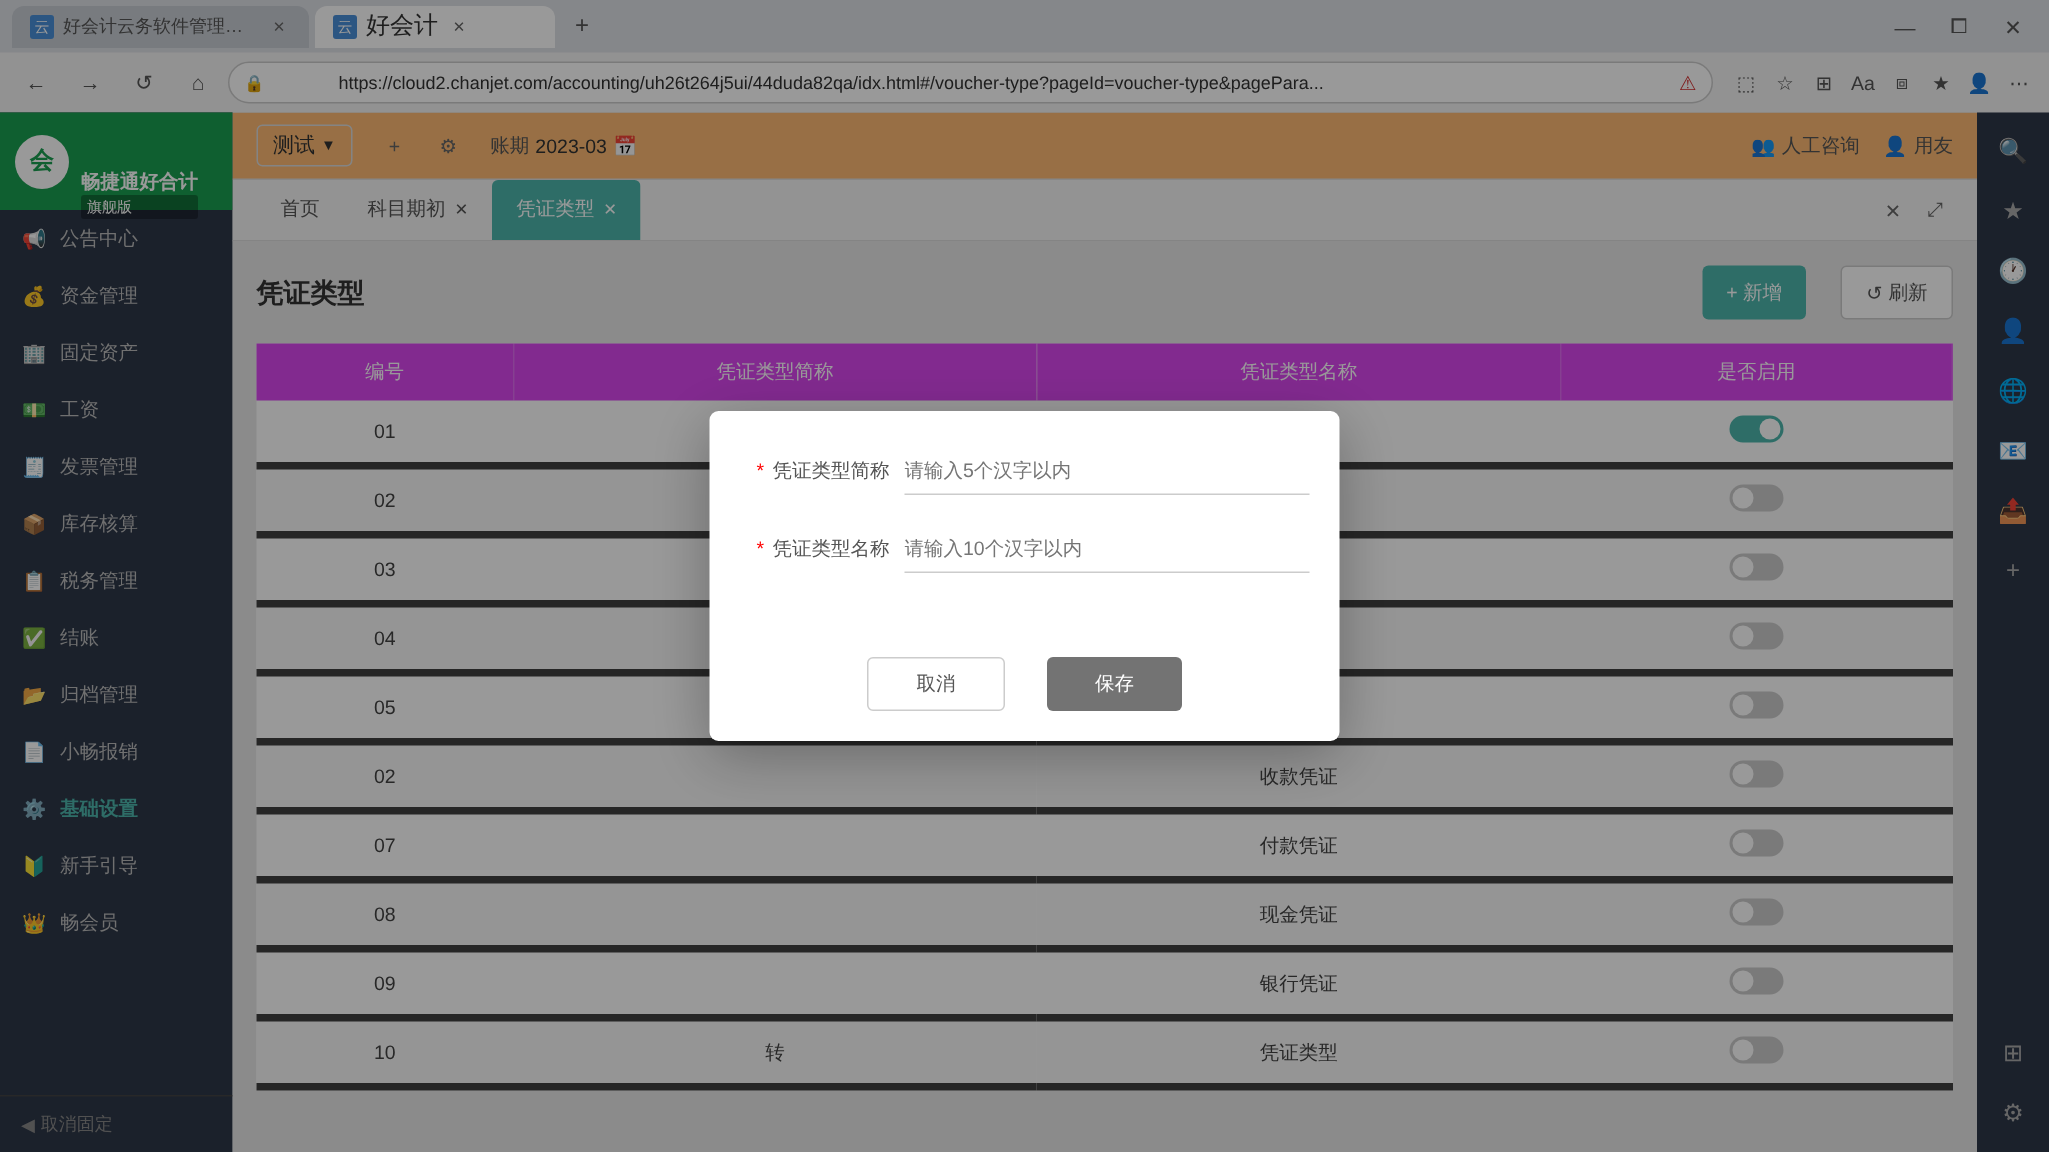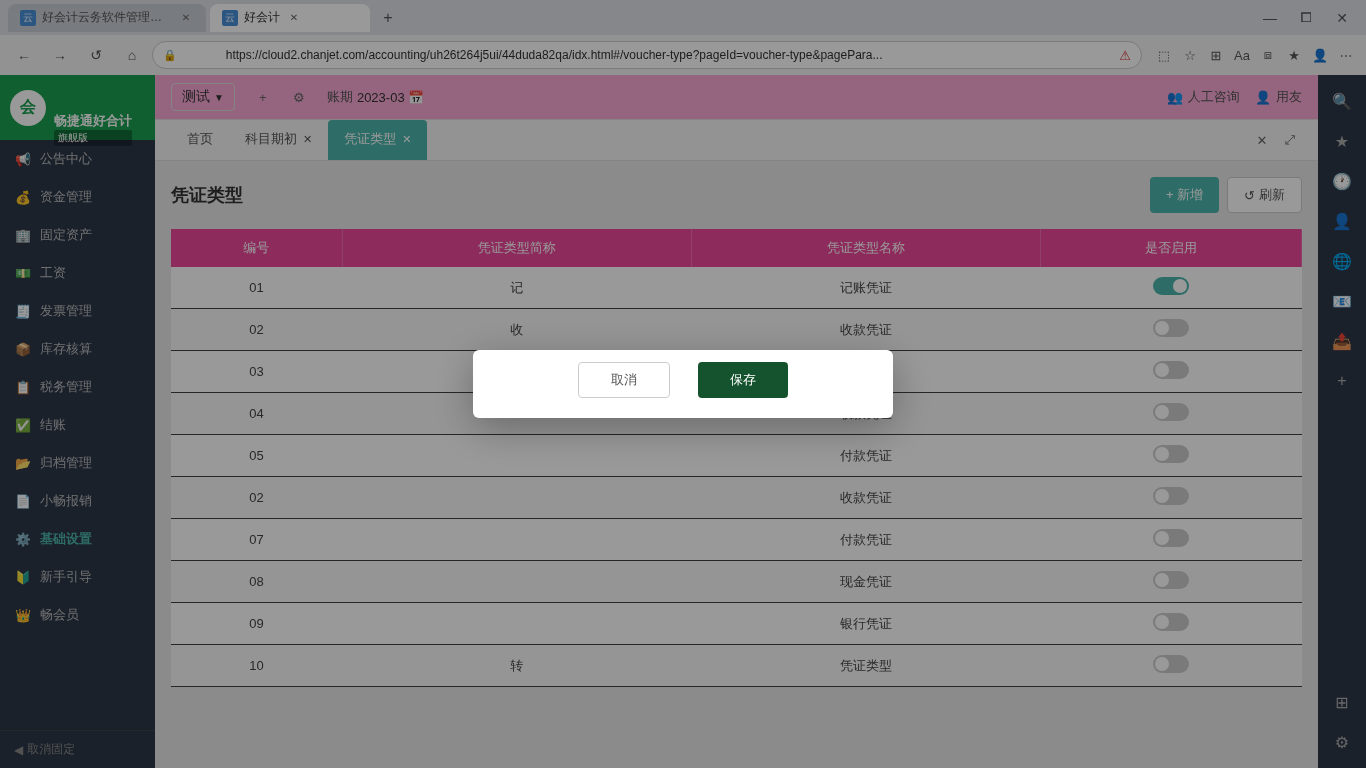--- a/index.html
+++ b/index.html
@@ -30,21 +30,21 @@
     .sidebar-logo-icon { width: 36px; height: 36px; background: #fff; border-radius: 50%; display: flex; align-items: center; justify-content: center; color: #1a9f50; font-size: 16px; font-weight: bold; flex-shrink: 0; }
     .sidebar-logo-text { color: #fff; font-size: 13px; font-weight: bold; line-height: 1.3; margin-top: 44px; }
     .sidebar-logo-badge { background: rgba(0,0,0,0.3); color: #fff; font-size: 10px; padding: 1px 4px; border-radius: 2px; }
     .sidebar-scroll { overflow-y: auto; flex: 1; }
     .sidebar-item { display: flex; align-items: center; gap: 8px; padding: 10px 14px; cursor: pointer; color: #bbb; font-size: 13px; }
     .sidebar-item.active { color: #fff; }
     .sidebar-item-icon { width: 18px; height: 18px; display: flex; align-items: center; justify-content: center; flex-shrink: 0; }
     .sidebar-bottom { padding: 10px 14px; color: #888; font-size: 12px; display: flex; align-items: center; gap: 4px; cursor: pointer; border-top: 1px solid #444; }
 
     
-    .top-nav { background: #f9a8d4; height: 45px; display: flex; align-items: center; padding: 0 16px; gap: 10px; border-bottom: 1px solid #e0e0e0; }
+    .top-nav { background: #fdba74; height: 45px; display: flex; align-items: center; padding: 0 16px; gap: 10px; border-bottom: 1px solid #e0e0e0; }
     .workspace-selector { display: flex; align-items: center; gap: 4px; font-size: 14px; color: #333; cursor: pointer; border: 1px solid #ddd; border-radius: 4px; padding: 4px 10px; }
     .top-nav-actions { display: flex; align-items: center; gap: 8px; margin-left: 4px; }
     .top-nav-icon-btn { width: 28px; height: 28px; display: flex; align-items: center; justify-content: center; cursor: pointer; color: #666; border-radius: 4px; }
     .period-badge { display: flex; align-items: center; gap: 4px; font-size: 13px; color: #555; margin-left: 4px; }
     .top-nav-right { margin-left: auto; display: flex; align-items: center; gap: 16px; }
     .consult-btn { display: flex; align-items: center; gap: 4px; color: #555; font-size: 13px; cursor: pointer; }
     .user-btn { display: flex; align-items: center; gap: 4px; color: #555; font-size: 13px; cursor: pointer; }
 
     
     .content-area { flex: 1; display: flex; flex-direction: column; overflow: hidden; }
@@ -52,29 +52,29 @@
     .content-tab { padding: 10px 16px; font-size: 13px; cursor: pointer; color: #555; display: flex; align-items: center; gap: 6px; border-bottom: 2px solid transparent; }
     .content-tab.active { background: #4db6ac; color: #fff; border-radius: 4px 4px 0 0; }
     .tab-close-btn { font-size: 11px; cursor: pointer; color: inherit; }
     .expand-btn { margin-left: auto; display: flex; gap: 4px; }
     .expand-icon { width: 24px; height: 24px; display: flex; align-items: center; justify-content: center; cursor: pointer; color: #666; }
 
     
     .page-content { flex: 1; background: #e8e8e8; padding: 16px; overflow-y: auto; position: relative; }
     .page-header { display: flex; align-items: center; justify-content: space-between; margin-bottom: 16px; }
     .page-title { font-size: 18px; color: #333; font-weight: bold; }
-    .header-actions { display: flex; gap: 8px; }
+    .header-actions { display: flex; gap: 23px; }
     .btn-new { background: #4db6ac; color: #fff; border: none; padding: 8px 16px; border-radius: 4px; cursor: pointer; font-size: 13px; display: flex; align-items: center; gap: 4px; }
     .btn-refresh { background: #fff; color: #555; border: 1px solid #ccc; padding: 8px 16px; border-radius: 4px; cursor: pointer; font-size: 13px; display: flex; align-items: center; gap: 4px; }
 
     
     .data-table { width: 100%; border-collapse: collapse; background: #fff; }
-    .data-table thead tr { background: #ec4899; color: #fff; }
+    .data-table thead tr { background: #d946ef; color: #fff; }
     .data-table thead th { padding: 10px 12px; text-align: center; font-weight: normal; font-size: 13px; border-right: 1px solid rgba(255,255,255,0.2); }
-    .data-table tbody tr { border-bottom: 1px solid #404040; }
+    .data-table tbody tr { border-bottom: 5px solid #404040; }
     .data-table tbody tr:nth-child(even) { background: #f9f9f9; }
     .data-table tbody td { padding: 10px 12px; text-align: center; font-size: 13px; color: #444; }
     .toggle-switch { width: 36px; height: 18px; border-radius: 9px; background: #ccc; position: relative; cursor: pointer; display: inline-block; }
     .toggle-switch.on { background: #4db6ac; }
     .toggle-switch::after { content: ''; position: absolute; width: 14px; height: 14px; background: #fff; border-radius: 50%; top: 2px; left: 2px; transition: left 0.2s; }
     .toggle-switch.on::after { left: 20px; }
 
     
     .right-panel { width: 48px; background: #2d3748; display: flex; flex-direction: column; align-items: center; padding: 8px 0; gap: 4px; }
     .right-panel-btn { width: 36px; height: 36px; display: flex; align-items: center; justify-content: center; cursor: pointer; color: #aaa; border-radius: 4px; font-size: 16px; }
@@ -83,35 +83,35 @@
     .modal-overlay { position: fixed; top: 0; left: 0; width: 100%; height: 100%; background: rgba(0,0,0,0.4); z-index: 1000; display: flex; align-items: center; justify-content: center; }
     .modal { background: #fff; border-radius: 6px; width: 420px; box-shadow: 0 10px 40px rgba(0,0,0,0.3); overflow: hidden; }
     .modal-header { padding: 16px 20px; font-size: 15px; color: #333; font-weight: bold; border-bottom: 1px solid #eee; }
     .modal-body { padding: 24px 20px; }
     .form-row { display: flex; align-items: center; margin-bottom: 20px; }
     .form-label { width: 110px; font-size: 13px; color: #555; text-align: right; padding-right: 10px; flex-shrink: 0; }
     .required-star { color: red; margin-right: 2px; }
     .form-input { flex: 1; height: 32px; border: none; border-bottom: 1px solid #ccc; outline: none; font-size: 13px; color: #333; padding: 4px 0; background: transparent; }
     .modal-footer { padding: 12px 20px 20px; display: flex; justify-content: center; gap: 28px; }
     .btn-cancel { padding: 8px 32px; border: 1px solid #ccc; background: #fff; color: #555; border-radius: 4px; cursor: pointer; font-size: 13px; }
-    .btn-save { padding: 8px 32px; border: none; background: #14532d; color: #fff; border-radius: 4px; cursor: pointer; font-size: 13px; }
+    .btn-save { padding: 8px 32px; border: none; background: #737373; color: #fff; border-radius: 4px; cursor: pointer; font-size: 13px; }
   </style>
 </head>
 <body>
 
 <div class="browser-chrome">
   <div class="browser-titlebar">
     <div class="browser-tab inactive">
       <div class="browser-tab-icon" style="background:#4a90d9;color:#fff;font-size:10px;">云</div>
       <span style="max-width:130px;overflow:hidden;white-space:nowrap;text-overflow:ellipsis;font-size:12px;">好会计云务软件管理系统_会计</span>
       <div class="browser-tab-close">✕</div>
     </div>
     <div class="browser-tab active">
       <div class="browser-tab-icon" style="background:#4a90d9;color:#fff;font-size:10px;">云</div>
-      <span style="font-size:12px;">好会计</span>
+      <span style="font-size:16px;">好会计</span>
       <div class="browser-tab-close">✕</div>
     </div>
     <div class="new-tab-btn">+</div>
     <div style="margin-left:auto;display:flex;gap:4px;">
       <div class="nav-btn">—</div>
       <div class="nav-btn">⧠</div>
       <div class="nav-btn">✕</div>
     </div>
   </div>
   <div class="browser-controls">
@@ -372,18 +372,34 @@
     <div class="right-panel-btn">📤</div>
     <div class="right-panel-btn">+</div>
     <div style="flex:1;"></div>
     <div class="right-panel-btn">⊞</div>
     <div class="right-panel-btn">⚙</div>
   </div>
 </div>
 
 <div class="modal-overlay">
   <div class="modal">
+    <div class="modal-body">
+      <div class="form-row">
+        <div class="form-label">
+          <span class="required-star">*</span>
+          <span>凭证类型简称</span>
+        </div>
+        <input type="text" class="form-input" placeholder="请输入5个汉字以内" style="">
+      </div>
+      <div class="form-row">
+        <div class="form-label">
+          <span class="required-star">*</span>
+          <span>凭证类型名称</span>
+        </div>
+        <input type="text" class="form-input" placeholder="请输入10个汉字以内" style="">
+      </div>
+    </div>
     <div class="modal-footer">
       <button class="btn-cancel">取消</button>
       <button class="btn-save">保存</button>
     </div>
   </div>
 </div>
 
 </body></html>

